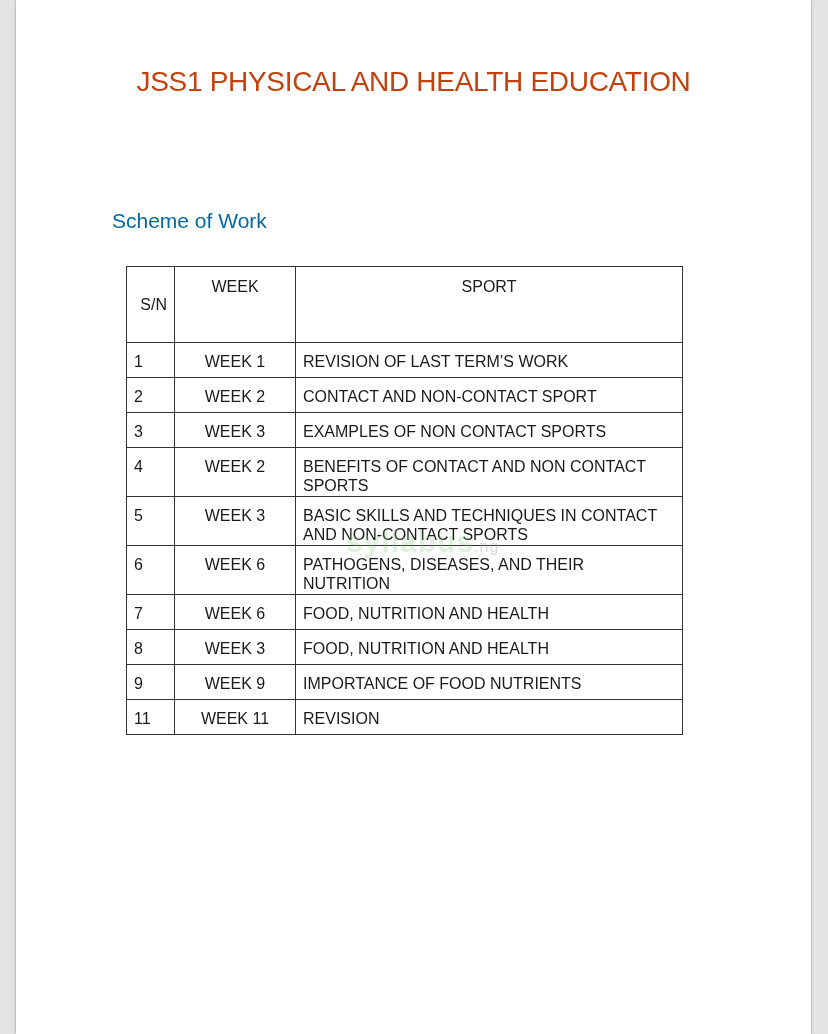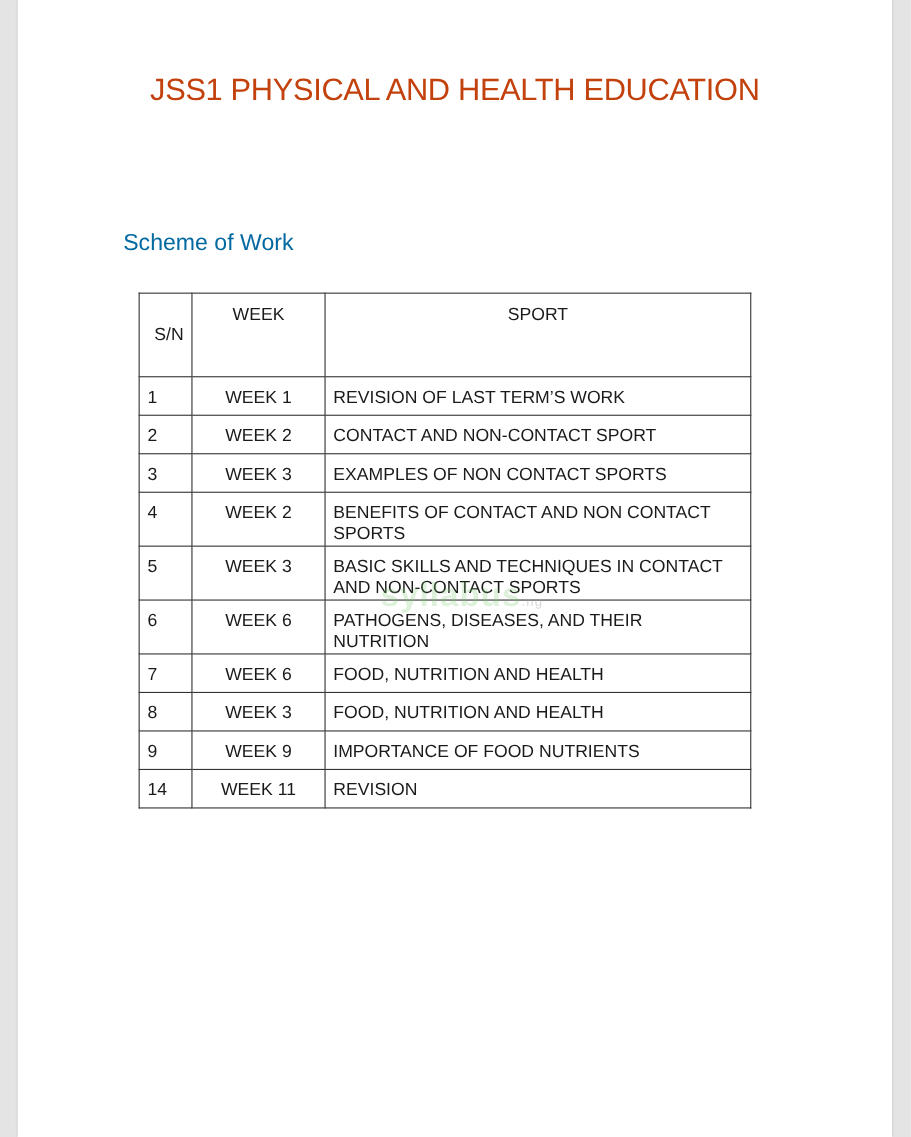--- a/index.html
+++ b/index.html
@@ -42,21 +42,21 @@
   .th-sn { vertical-align: middle; text-align: right; }
   .th-center { text-align: center; padding-top: 11px; }
   td { padding-top: 9px; padding-bottom: 5px; line-height: 19px; }
   tr.single td { height: 20px; }
   tr.double td { height: 39px; padding-bottom: 0; }
   .watermark {
     position: absolute; left: 330px; top: 525px;
     font-size: 30px; font-weight: bold; color: rgba(120,200,110,0.25);
     letter-spacing: 1px;
   }
-  .watermark small { font-size: 12px; color: rgba(160,160,160,0.4); font-weight: normal; }
+  .watermark small { font-size: 16px; color: rgba(160,160,160,0.4); font-weight: normal; }
 </style>
 </head>
 <body>
 
 <div class="page">
   <div class="title">
     <div>JSS1 PHYSICAL AND HEALTH EDUCATION</div>
   </div>
 
   <div class="subtitle">Scheme of Work</div>
@@ -107,21 +107,21 @@
       <td class="c1">8</td>
       <td class="c2">WEEK 3</td>
       <td class="c3">FOOD, NUTRITION AND HEALTH</td>
     </tr>
     <tr class="single">
       <td class="c1">9</td>
       <td class="c2">WEEK 9</td>
       <td class="c3">IMPORTANCE OF FOOD NUTRIENTS</td>
     </tr>
     <tr class="single">
-      <td class="c1">14</td>
+      <td class="c1">11</td>
       <td class="c2">WEEK 11</td>
       <td class="c3">REVISION</td>
     </tr>
   </tbody>
     </table>
 
   <div class="watermark"><span>syllabus</span><small>.ng</small></div>
 </div>
 
 </body></html>

